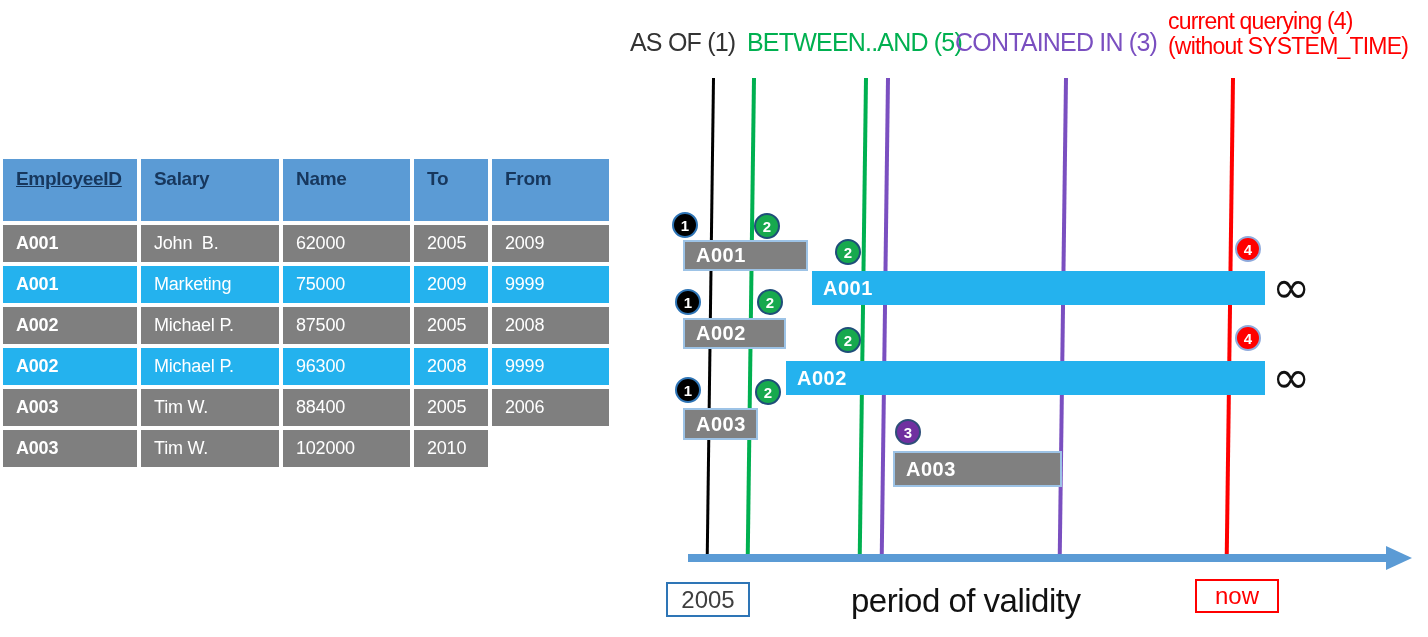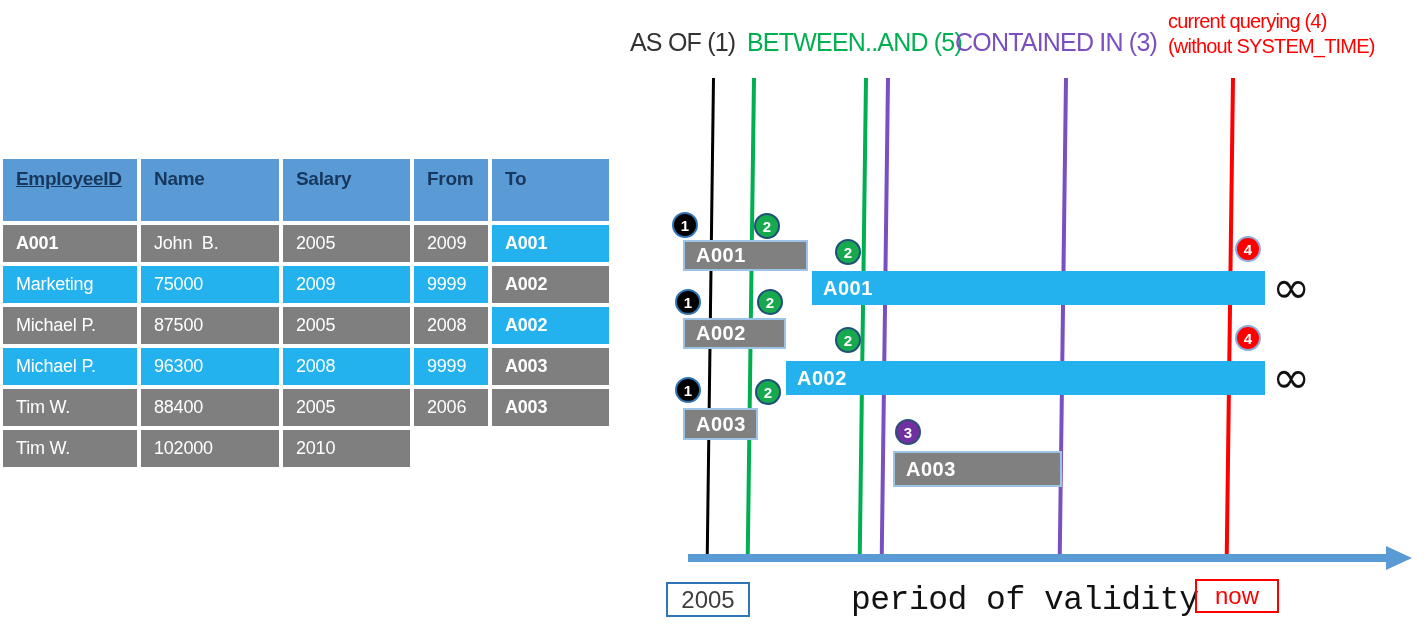--- a/index.html
+++ b/index.html
@@ -18,21 +18,21 @@
       white-space:pre;letter-spacing:-0.2px;}
   .row-gray{background:#7F7F7F;}
   .row-blue{background:#24B2EE;}
   .c0{font-weight:bold;}
 
   
   .legend{position:absolute;font-size:25px;letter-spacing:-0.8px;white-space:nowrap;}
   .lg-black{color:#333333;}
   .lg-green{color:#00B050;}
   .lg-purple{color:#7A4FC0;}
-  .lg-red{color:#FF0000;font-size:20px;line-height:25px;}
+  .lg-red{color:#FF0000;font-size:23px;line-height:25px;}
 
   
   .vline{position:absolute;top:78px;height:484px;transform:rotate(0.75deg);
          transform-origin:50% 0;}
   .vl-black{background:#000000;width:3px;}
   .vl-green{background:#00B050;width:4px;}
   .vl-purple{background:#7A4FC0;width:4px;}
   .vl-red{background:#FF0000;width:4px;height:482px;}
 
   
@@ -58,36 +58,37 @@
   .axis-line{position:absolute;left:688px;top:554px;width:700px;height:8px;background:#5B9BD5;}
   .axis-arrow{position:absolute;left:1386px;top:546px;width:0;height:0;
               border-left:26px solid #5B9BD5;border-top:12px solid transparent;
               border-bottom:12px solid transparent;}
 
   .tag{position:absolute;display:flex;align-items:center;justify-content:center;
        box-sizing:border-box;font-size:24px;}
   .tag-2005{left:666px;top:582px;width:84px;height:35px;border:2px solid #2E75B6;color:#3F3F3F;}
   .tag-now{left:1195px;top:579px;width:84px;height:34px;border:2px solid #FF0000;color:#FF0000;}
   .axis-title{position:absolute;left:851px;top:582px;font-size:33px;color:#111;
-              letter-spacing:-0.5px;white-space:nowrap;font-family:Liberation Mono, monospace;}
+              letter-spacing:-0.5px;white-space:nowrap;}
 </style>
 </head>
 <body>
 
 <div class="canvas">
 
   <div class="emp-table">
     <div class="th"><span class="u">EmployeeID</span></div>
+    <div class="th">Salary</div>
     <div class="th">Name</div>
-    <div class="th">Salary</div>
+    <div class="th">To</div>
     <div class="th">From</div>
-    <div class="th">To</div>
 
     <div class="td c0 row-gray">A001</div>
     <div class="td row-gray">John  B.</div>
+    <div class="td row-gray">62000</div>
     <div class="td row-gray">2005</div>
     <div class="td row-gray">2009</div>
 
     <div class="td c0 row-blue">A001</div>
     <div class="td row-blue">Marketing</div>
     <div class="td row-blue">75000</div>
     <div class="td row-blue">2009</div>
     <div class="td row-blue">9999</div>
 
     <div class="td c0 row-gray">A002</div>

